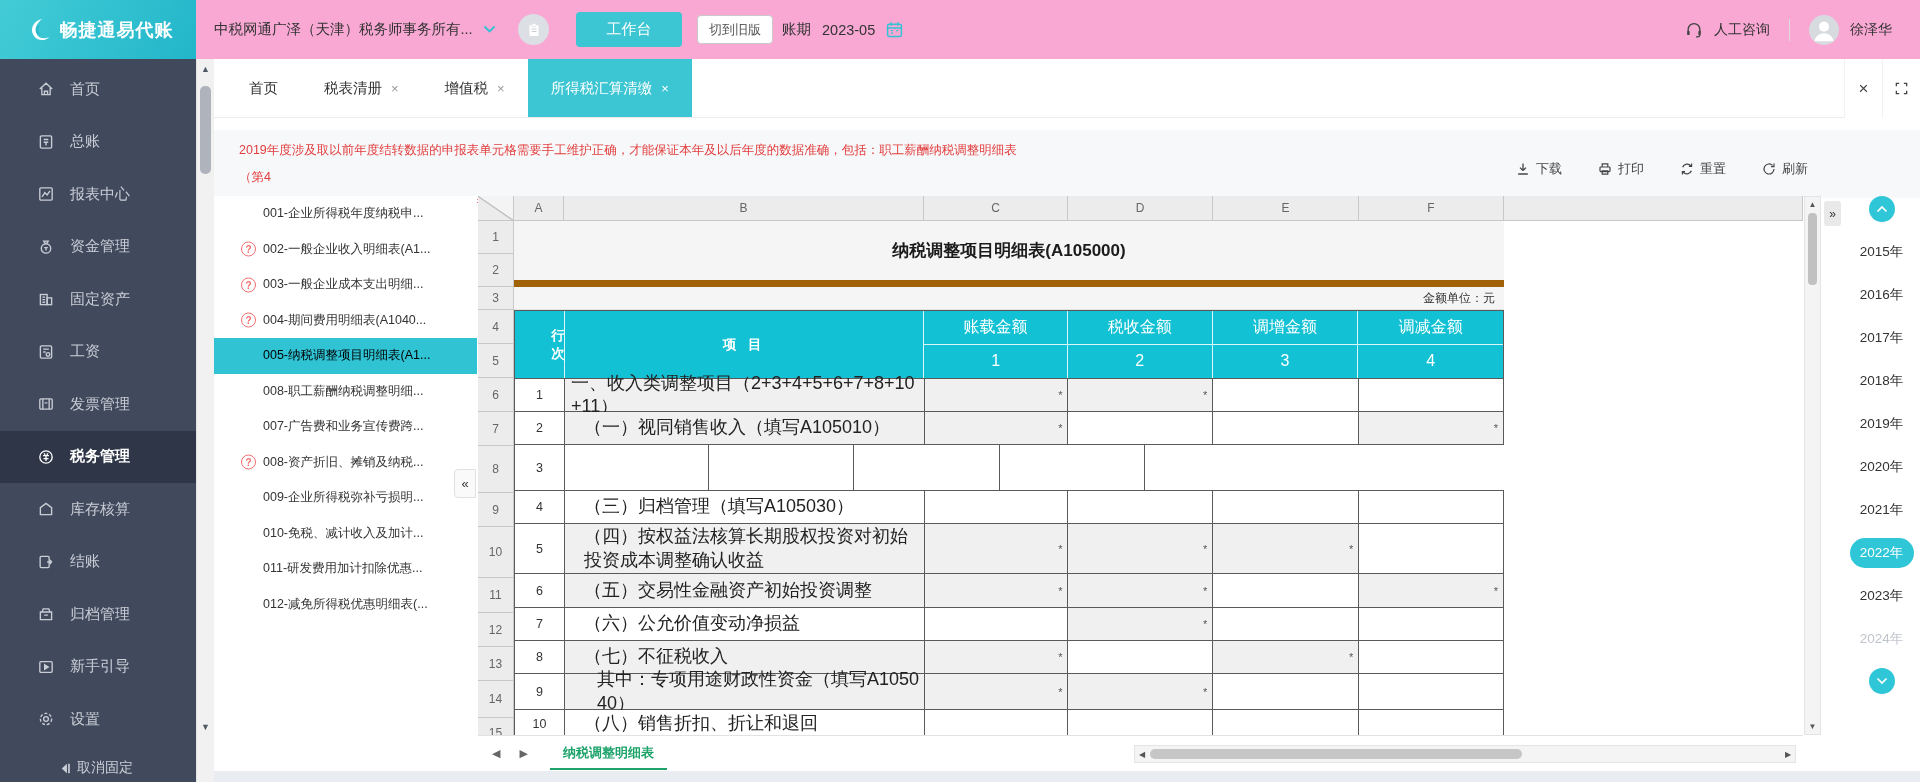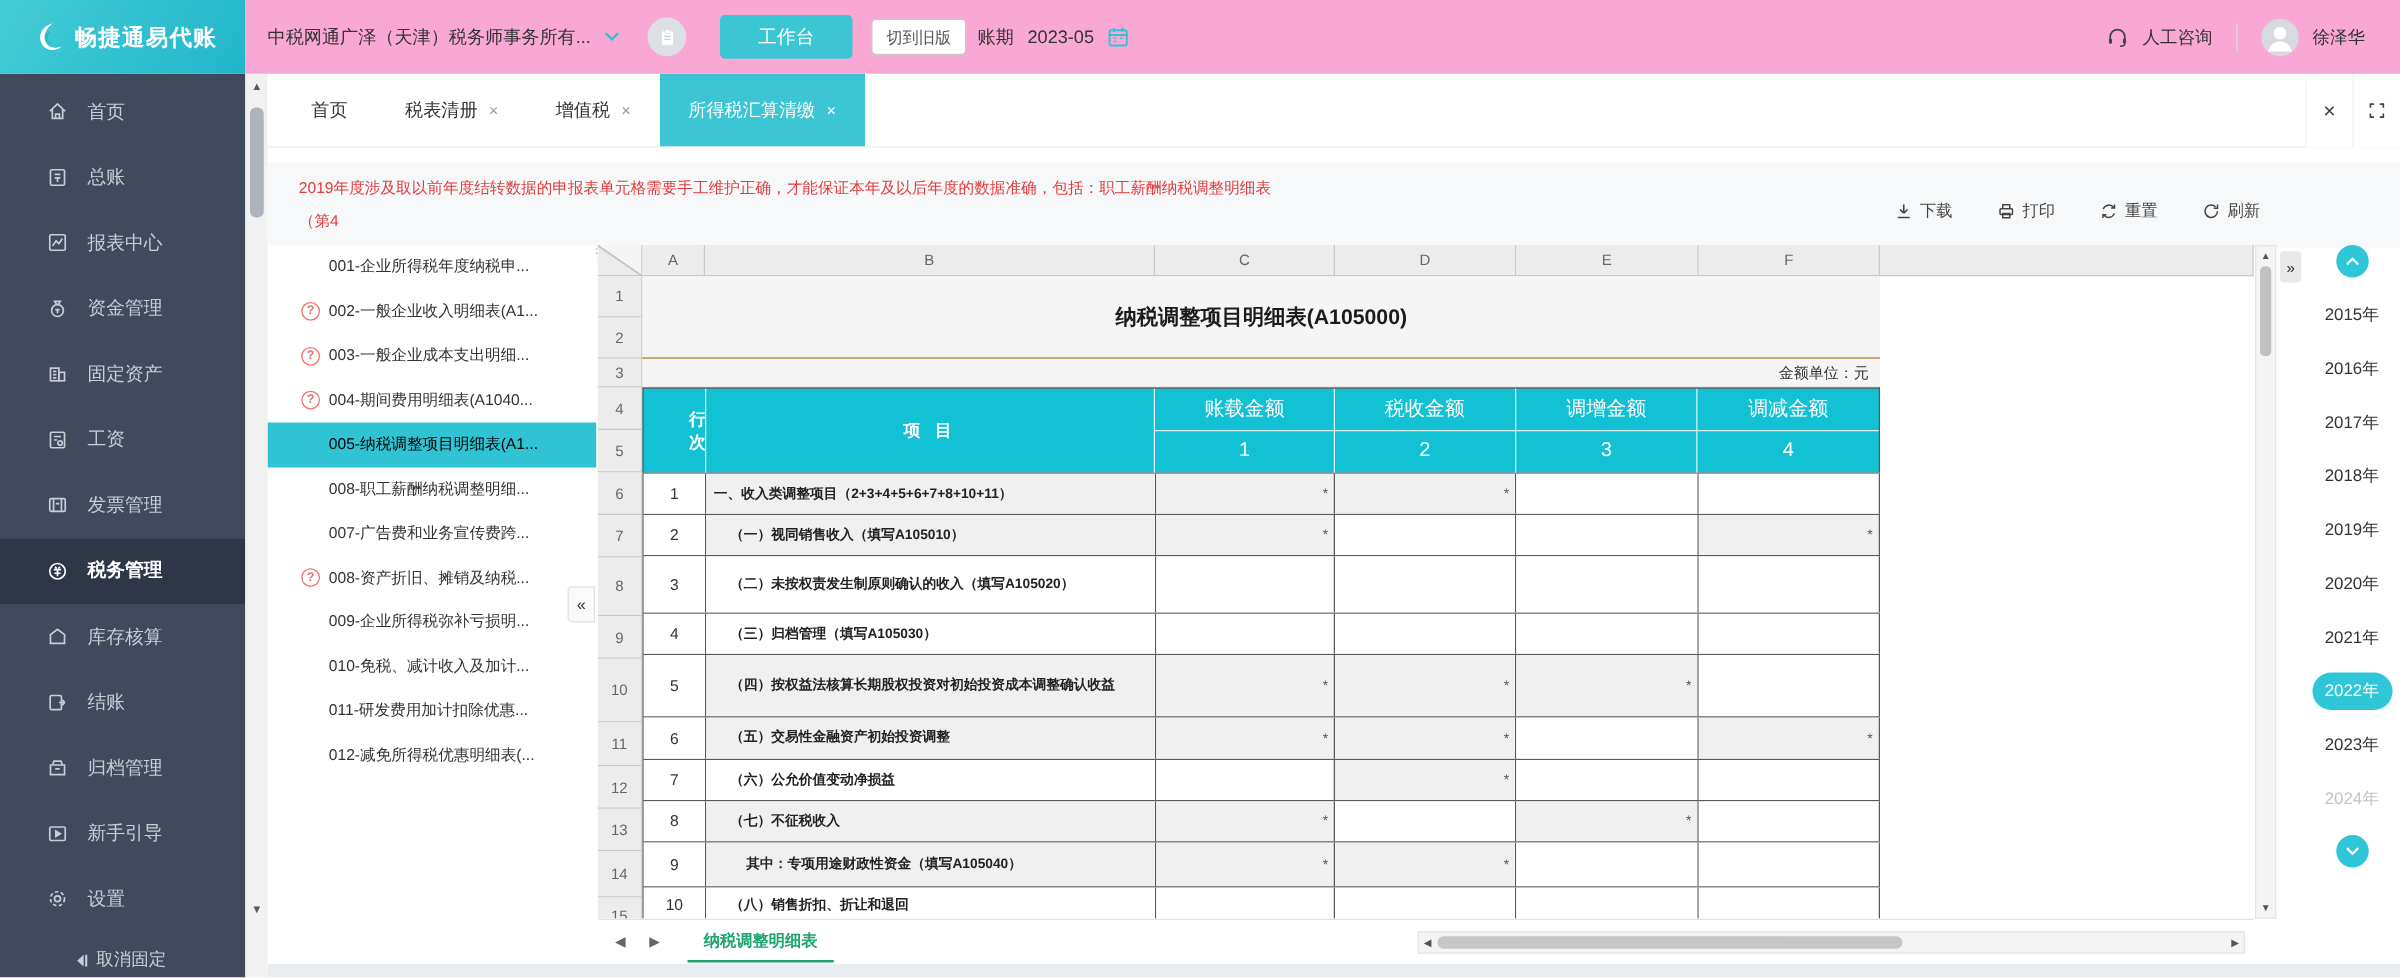--- a/index.html
+++ b/index.html
@@ -57,36 +57,36 @@
 
   
   .sheet { position:absolute; left:264px; top:78px; width:1325px; height:539px; background:#fff; overflow:hidden; }
   .colhdr { display:flex; height:25px; }
   .colhdr .cell { background:#ececec; border-right:1px solid #c8c8c8; border-bottom:1px solid #c8c8c8; font-size:12px; color:#666; display:flex; align-items:center; justify-content:center; cursor:pointer; }
   .corner { width:36px; background:linear-gradient(to top right,#ececec 46%,#b9b9b9 50%,#f4f4f4 52%) !important; }
   .sheet-body { display:flex; height:514px; overflow:hidden; }
   .numcol { width:36px; flex:0 0 36px; }
   .numcol .cell { background:#ececec; border-right:1px solid #c8c8c8; border-bottom:1px solid #c8c8c8; font-size:12px; color:#666; display:flex; align-items:center; justify-content:center; cursor:pointer; }
   .gridarea { width:990px; flex:0 0 990px; }
-  .title-block { height:66px; background:#f5f5f5; border-bottom:1px solid #a16207; display:flex; align-items:center; justify-content:center; font-size:17px; font-weight:bold; color:#1b1b1b; cursor:pointer; }
+  .title-block { height:66px; background:#f5f5f5; border-bottom:7px solid #a16207; display:flex; align-items:center; justify-content:center; font-size:17px; font-weight:bold; color:#1b1b1b; cursor:pointer; }
   .unit-block { height:23px; background:#f5f5f5; border-bottom:1px solid #e3e3e3; display:flex; align-items:center; justify-content:flex-end; padding-right:9px; font-size:12px; color:#333; cursor:pointer; }
   .thead { display:flex; height:68px; background:#12c1d4; color:#fff; border:1px solid #5a5a5a; border-bottom-width:0; }
   .th { display:flex; align-items:center; justify-content:center; font-size:13.5px; font-weight:bold; }
   .th-line { width:50px; border-right:1px solid rgba(255,255,255,.85);padding-left:37px; }
   .th-item { width:360px; border-right:1px solid rgba(255,255,255,.85); letter-spacing:4px; }
   .th-col { display:flex; flex-direction:column; border-right:1px solid rgba(255,255,255,.85); }
   .th-col:last-child { border-right:none; }
   .th-col .half { height:34px; display:flex; align-items:center; justify-content:center; }
   .th-col .half:first-child { border-bottom:1px solid rgba(255,255,255,.85); }
   .tbody { border-left:1px solid #5a5a5a; }
   .trow { display:flex; border-bottom:1px solid #5a5a5a; border-top:1px solid #5a5a5a; margin-top:-1px; }
   .trow:first-child { margin-top:0; }
   .td { border-right:1px solid #5a5a5a; display:flex; align-items:center; background:#fff; cursor:cell; }
   .td-line { width:50px; justify-content:center; font-size:12.5px; color:#333; }
-  .td-item { width:360px; font-size:11px; font-weight:bold; color:#222; line-height:1.3; word-break:break-all; padding:2px 4px; }
+  .td-item { width:360px; font-size:18px; font-weight:normal; color:#222; line-height:1.3; word-break:break-all; padding:2px 4px; }
   .td-val { justify-content:flex-end; padding-right:5px; font-size:11px; color:#555; }
   .td-val.shaded, .td-item.shaded { background:#f0f0f0; }
 
   
   .vscroll { position:absolute; left:1590px; top:78px; width:17px; height:539px; background:#f4f4f4; border:1px solid #e4e4e4; }
   .vscroll .arr { position:absolute; left:0; width:100%; text-align:center; font-size:8px; color:#555; cursor:pointer; }
   .v-thumb { position:absolute; left:3px; top:16px; width:9px; height:72px; background:#c1c1c1; border-radius:4px; cursor:pointer; }
   .expand-handle { position:absolute; left:1610px; top:83px; width:17px; height:25px; background:#e9e9e9; border-radius:3px; display:flex; align-items:center; justify-content:center; font-size:12px; color:#333; cursor:pointer; }
   .years { position:absolute; left:1629px; top:78px; width:77px; display:flex; flex-direction:column; align-items:center; }
   .yr-btn { width:26px; height:26px; border-radius:50%; background:#2fc7d8; display:flex; align-items:center; justify-content:center; cursor:pointer; border:none; }
@@ -494,21 +494,20 @@
             <div class="trow" style="height: 34px;">
               <div class="td td-line">2</div>
               <div class="td td-item shaded" style="padding-left: 19px; width: 360px;">（一）视同销售收入（填写A105010）</div>
               <div class="td td-val shaded" style="width:144px">*</div>
               <div class="td td-val" style="width:145px"></div>
               <div class="td td-val" style="width:146px"></div>
               <div class="td td-val shaded" style="width:145px">*</div>
             </div>
             <div class="trow" style="height: 47px;">
               <div class="td td-line">3</div>
-              <div class="td td-item" style="padding-left: 19px; width: 360px;">（二）未按权责发生制原则确认的收入（填写A105020）</div>
               <div class="td td-val" style="width:144px"></div>
               <div class="td td-val" style="width:145px"></div>
               <div class="td td-val" style="width:146px"></div>
               <div class="td td-val" style="width:145px"></div>
             </div>
             <div class="trow" style="height: 34px;">
               <div class="td td-line">4</div>
               <div class="td td-item" style="padding-left: 19px; width: 360px;">（三）归档管理（填写A105030）</div>
               <div class="td td-val" style="width:144px"></div>
               <div class="td td-val" style="width:145px"></div>

